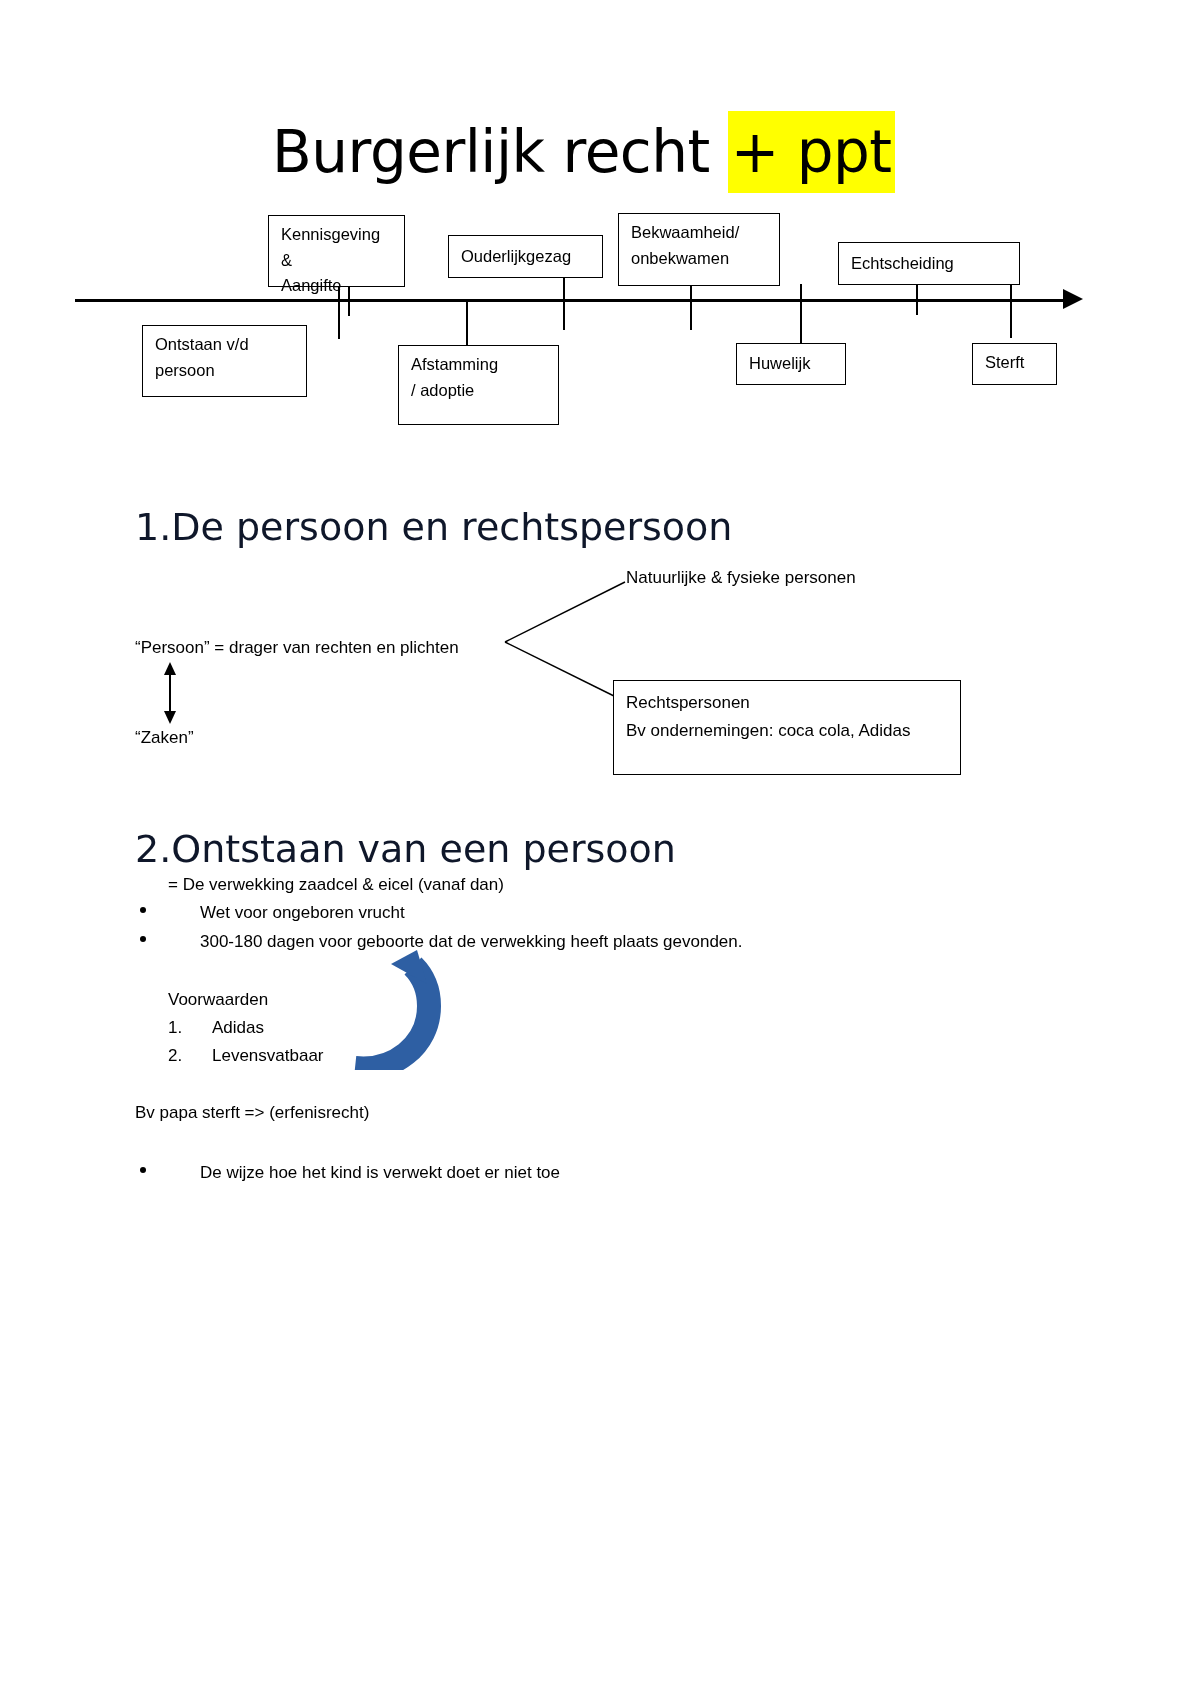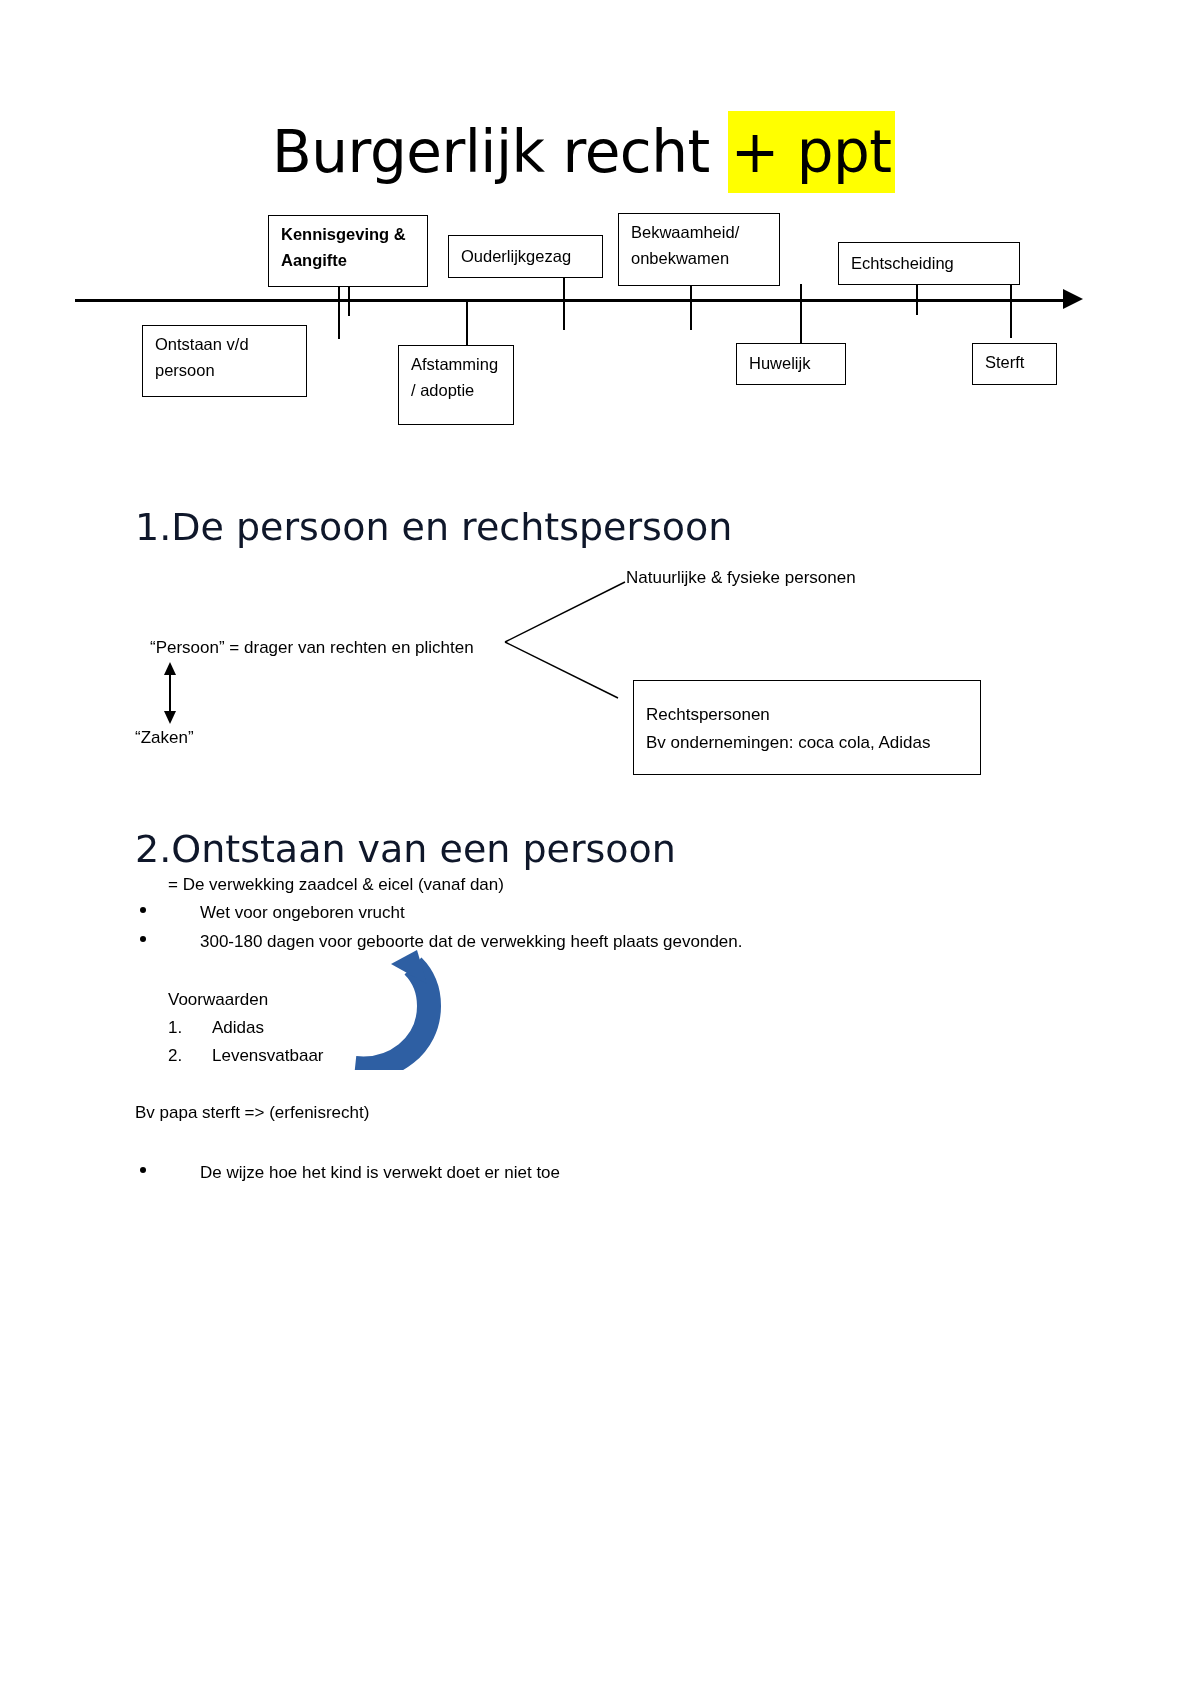--- a/index.html
+++ b/index.html
@@ -101,22 +101,21 @@
     font-family: "Liberation Sans", sans-serif;
   }
 
   .box-plain {
     position: absolute;
     border: 1.6px solid #000;
     background: #fff;
     box-sizing: border-box;
     font-size: 17px;
     line-height: 1.65;
-    padding: 20px 12px;
-    margin-left: 20px;
+    padding: 8px 12px;
   }
 
   
   .vert-arrow {
     position: absolute;
   }
 
   
   .bullet-row {
     position: absolute;
@@ -171,21 +170,21 @@
     <div class="tick" style="left:338px; top:84px; height:30px;"></div>
     <div class="tick" style="left:338px; top:99px; height:40px;"></div>
     <div class="tick" style="left:348px; top:84px; height:32px;"></div>
     <div class="tick" style="left:466px; top:99px; height:52px;"></div>
     <div class="tick" style="left:563px; top:70px; height:60px;"></div>
     <div class="tick" style="left:690px; top:70px; height:60px;"></div>
     <div class="tick" style="left:800px; top:84px; height:70px;"></div>
     <div class="tick" style="left:916px; top:70px; height:45px;"></div>
     <div class="tick" style="left:1010px; top:84px; height:54px;"></div>
 
-    <div class="tl-box" style="left:268px; top:15px; width:160px; height:72px;font-weight:bold;">
+    <div class="tl-box" style="left:268px; top:15px; width:137px; height:72px;">
       <div>Kennisgeving &amp;</div>
       <div>Aangifte</div>
     </div>
 
     <div class="tl-box" style="left:448px; top:35px; width:155px; height:43px; display:flex; align-items:center;">
       <div>Ouderlijkgezag</div>
     </div>
 
     <div class="tl-box" style="left:618px; top:13px; width:162px; height:73px;">
       <div>Bekwaamheid/</div>
@@ -194,41 +193,41 @@
 
     <div class="tl-box" style="left:838px; top:42px; width:182px; height:43px; display:flex; align-items:center;">
       <div>Echtscheiding</div>
     </div>
 
     <div class="tl-box" style="left:142px; top:125px; width:165px; height:72px;">
       <div>Ontstaan v/d</div>
       <div>persoon</div>
     </div>
 
-    <div class="tl-box" style="left:398px; top:145px; width:116px; height:80px;">
+    <div class="tl-box" style="left:398px; top:145px; width:161px; height:80px;">
       <div>Afstamming</div>
       <div>/ adoptie</div>
     </div>
 
     <div class="tl-box" style="left:736px; top:143px; width:110px; height:42px; display:flex; align-items:center;">
       <div>Huwelijk</div>
     </div>
 
     <div class="tl-box" style="left:972px; top:143px; width:85px; height:42px; display:flex; align-items:flex-start;">
       <div>Sterft</div>
     </div>
   </div>
 
   <div class="sec-heading" style="left:135px; top:505px;">
     <span class="num">1.</span><span>De persoon en rechtspersoon</span>
   </div>
 
   <div class="txt" style="left:626px; top:565px;">Natuurlijke &amp; fysieke personen</div>
 
-  <div class="txt" style="left:150px; top:635px;">“Persoon” = drager van rechten en plichten</div>
+  <div class="txt" style="left:135px; top:635px;">“Persoon” = drager van rechten en plichten</div>
 
   <div class="txt" style="left:135px; top:725px;">“Zaken”</div>
 
   <svg class="vert-arrow" style="left:155px; top:662px;" width="30" height="62" viewBox="0 0 30 62">
     <line x1="15" y1="8" x2="15" y2="54" stroke="#000" stroke-width="2"></line>
     <polygon points="15,0 9,13 21,13" fill="#000"></polygon>
     <polygon points="15,62 9,49 21,49" fill="#000"></polygon>
   </svg>
 
   <svg style="position:absolute; left:500px; top:580px;" width="130" height="120" viewBox="0 0 130 120">

